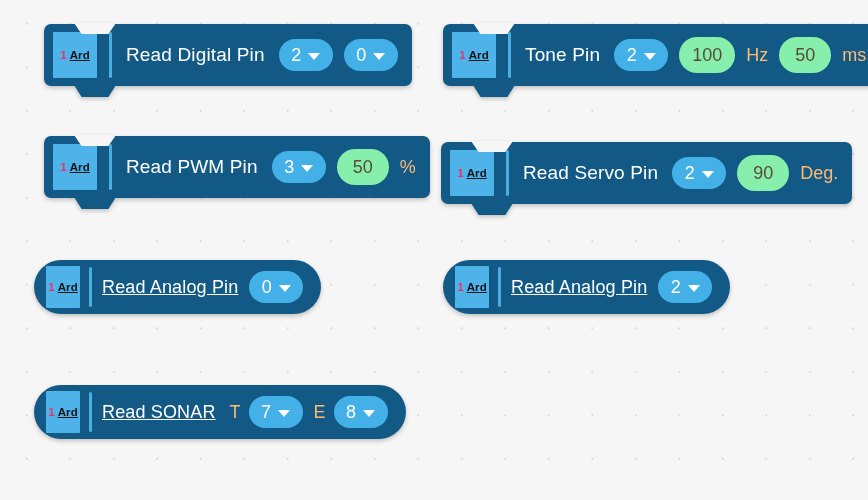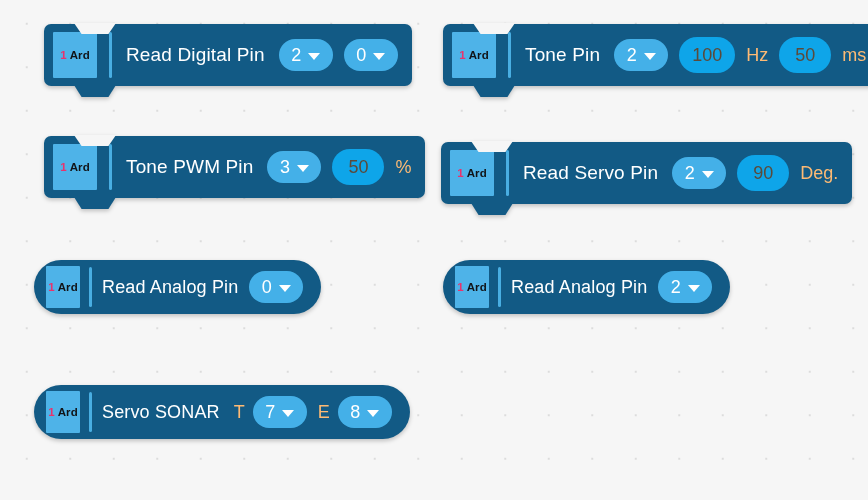--- a/index.html
+++ b/index.html
@@ -95,42 +95,42 @@
   .block.reporter .badge {
     width: 34px;
     height: 42px;
     border-radius: 1px;
   }
   .badge .idx {
     color: #e8336d;
     margin-right: 3px;
     font-weight: bold;
   }
-  .badge .nm { color: #111418; }
+  .badge .nm { color: #111418; text-decoration: underline; }
 
   
   .divider {
     flex: 0 0 auto;
     width: 3px;
     background: #49aee2;
     border-radius: 2px;
     margin: 0 14px 0 12px;
   }
   .block.stack .divider { height: 46px; }
   .block.reporter .divider { height: 40px; margin: 0 10px 0 9px; }
 
   
   .label {
     flex: 0 0 auto;
     font-size: 19px;
     color: #ffffff;
     white-space: nowrap;
     letter-spacing: .15px;
   }
-  .label.sm { font-size: 18px; }
+  .label.sm { font-size: 18px; text-decoration: underline; }
   .unit {
     flex: 0 0 auto;
     font-size: 18px;
     color: #fdba74;
     white-space: nowrap;
   }
 
   
   .dropdown {
     flex: 0 0 auto;
@@ -154,21 +154,21 @@
     border-top: 7px solid #ffffff;
     margin-top: 2px;
   }
 
   
   .numinput {
     flex: 0 0 auto;
     display: inline-flex;
     align-items: center;
     justify-content: center;
-    background: #0ea5e9;
+    background: #86efac;
     border-radius: 20px;
     height: 36px;
     min-width: 52px;
     padding: 0 13px;
     color: #5b4a3a;
     font-size: 18px;
     box-sizing: border-box;
   }
 
   .gap { flex: 0 0 auto; width: 11px; }
@@ -239,21 +239,21 @@
   </div>
 
   <div class="block stack" id="blk-write-pwm">
     <div class="notch-top"></div>
     <div class="notch-bottom"></div>
     <div class="badge">
       <span class="idx">1</span>
         <span class="nm">Ard</span>
     </div>
     <div class="divider"></div>
-    <div class="label">Tone PWM Pin</div>
+    <div class="label">Read PWM Pin</div>
     <div class="gap-lg"></div>
     <div class="dropdown">
       <span>3</span>
       <span class="caret"></span>
     </div>
     <div class="gap"></div>
     <div class="numinput">
       <span>50</span>
     </div>
     <div class="gap"></div>
@@ -309,21 +309,21 @@
       <span class="caret"></span>
     </div>
   </div>
 
   <div class="block reporter" id="blk-read-sonar">
     <div class="badge">
       <span class="idx">1</span>
         <span class="nm">Ard</span>
     </div>
     <div class="divider"></div>
-    <div class="label sm">Servo SONAR</div>
+    <div class="label sm">Read SONAR</div>
     <div class="gap-lg"></div>
     <div class="unit">T</div>
     <div class="gap-sm"></div>
     <div class="dropdown">
       <span>7</span>
       <span class="caret"></span>
     </div>
     <div class="gap"></div>
     <div class="unit">E</div>
     <div class="gap-sm"></div>

